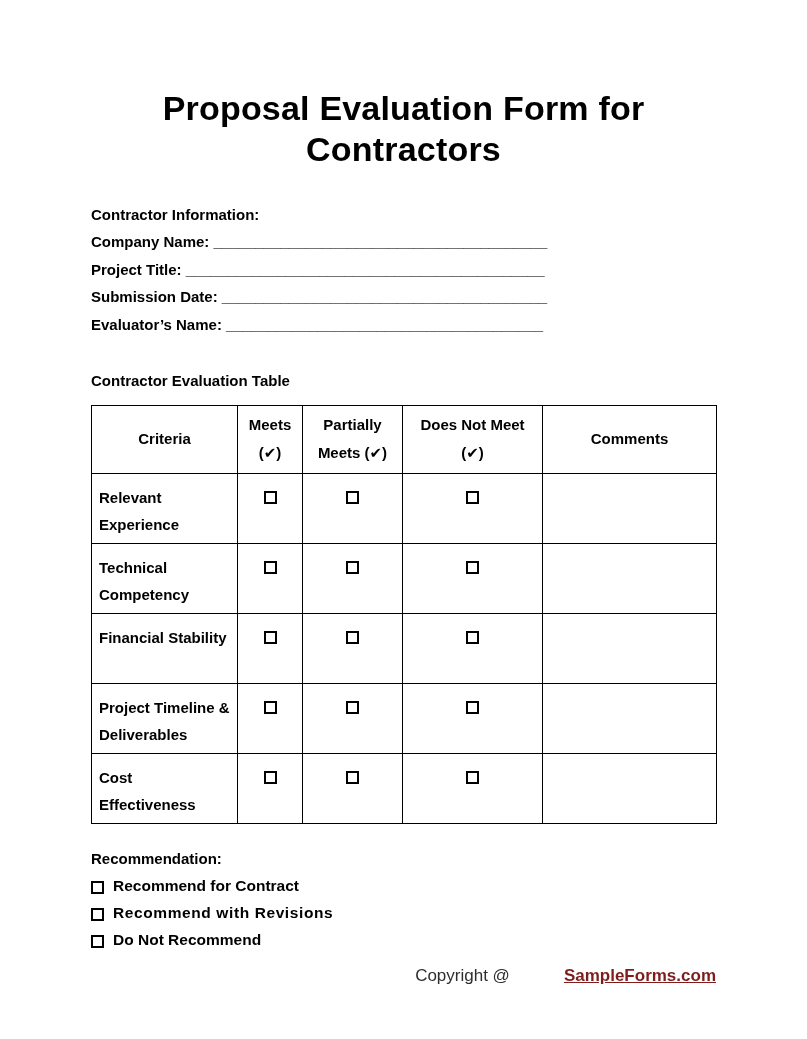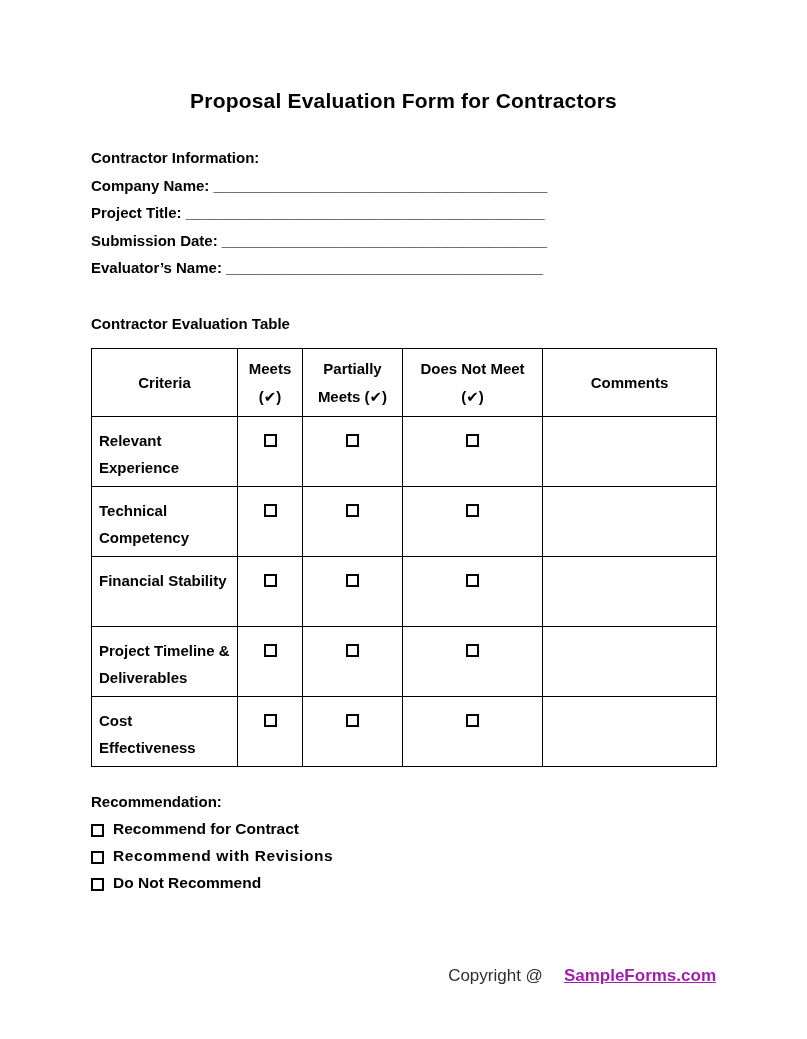--- a/index.html
+++ b/index.html
@@ -10,21 +10,21 @@
     height: 1039px;
     background: #ffffff;
     color: #000000;
     font-family: "Liberation Sans", "DejaVu Sans", sans-serif;
     overflow: hidden;
   }
   .content { padding: 0 91px; }
 
   .doc-title {
     padding-top: 88px;
-    font-size: 21px;
+    font-size: 34px;
     line-height: 1.2;
     font-weight: bold;
     text-align: center;
     letter-spacing: 0.2px;
   }
 
   .info-block { margin-top: 37px; }
   .info-heading { font-size: 15px; font-weight: bold; line-height: 16px; }
   .info-line {
     margin-top: 11.5px;
@@ -88,21 +88,21 @@
   .rec-option .cb { width: 13px; height: 13px; vertical-align: 0; }
   .rec-option.alt-font { letter-spacing: 0.6px; }
 
   .footer {
     position: absolute;
     top: 966px;
     right: 91px;
     font-size: 17px;
     display: flex;
     align-items: flex-start;
-    gap: 21px;
+    gap: 7px;
   }
   .footer .copyright { color: #2e2e2e; font-weight: normal; }
   .footer .site-link { font-weight: bold; text-decoration: underline; cursor: pointer; }
 </style>
 </head>
 <body>
 
 <div class="page">
   <div class="content">
 
@@ -197,15 +197,15 @@
       <div class="rec-option">
         <span class="cb"></span>
         <span>Do Not Recommend</span>
       </div>
     </div>
 
   </div>
 
   <div class="footer">
     <span class="copyright">Copyright @</span>
-    <span class="site-link" style="color: #a21caf;">SampleForms.com</span>
+    <span class="site-link" style="color: #7f1d1d; margin-left: 47px;">SampleForms.com</span>
   </div>
 </div>
 
 </body></html>

